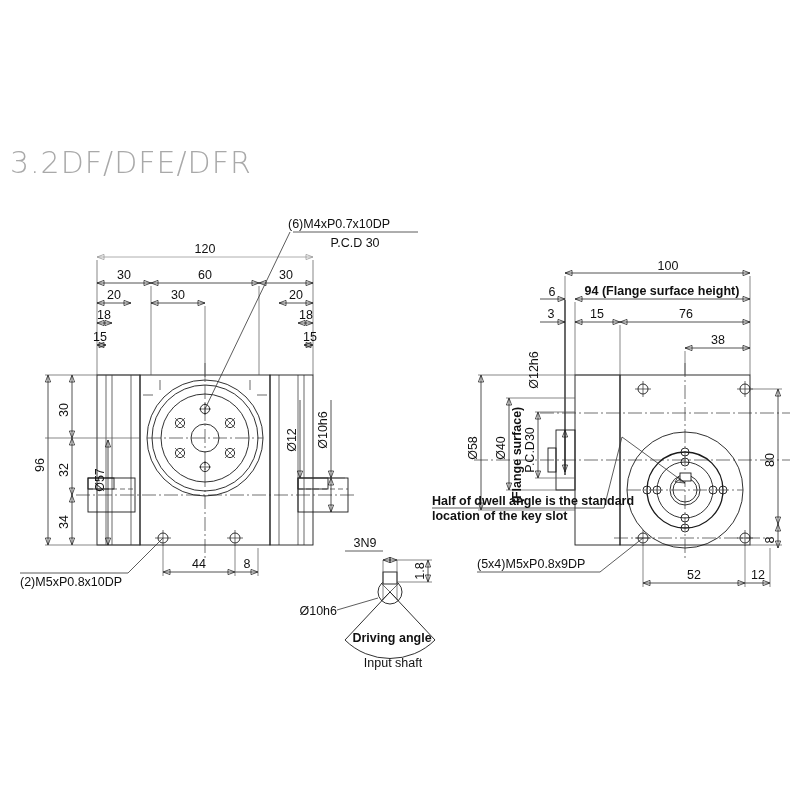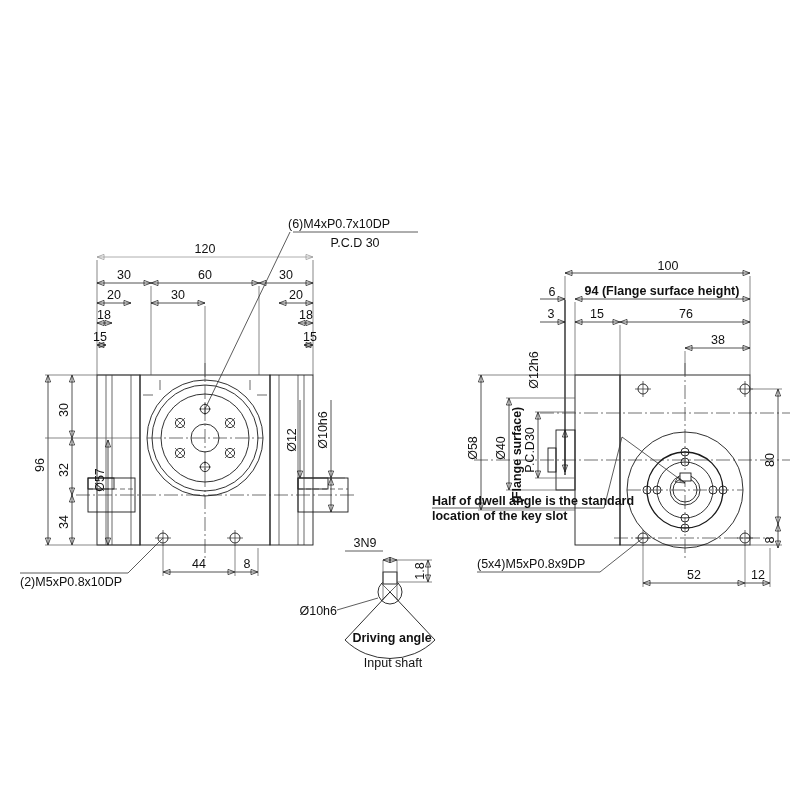--- a/index.html
+++ b/index.html
@@ -53,20 +53,21 @@
   .tb   { font-size: 12.5px; font-weight: bold; }
   .tnote{ font-size: 12.5px; font-weight: bold; }
   .mid  { text-anchor: middle; }
   .end  { text-anchor: end; }
 </style>
 </head>
 <body>
 
 <div id="page">
 
+  <div id="title">3.2DF/DFE/DFR</div>
 
   <svg class="dwg" viewBox="0 0 800 800">
 
     <g>
 
       <rect class="ln" x="140" y="375" width="130" height="170"></rect>
 
       <rect class="ln" x="97" y="375" width="43" height="170"></rect>
       <rect class="ln" x="270" y="375" width="43" height="170"></rect>
 

